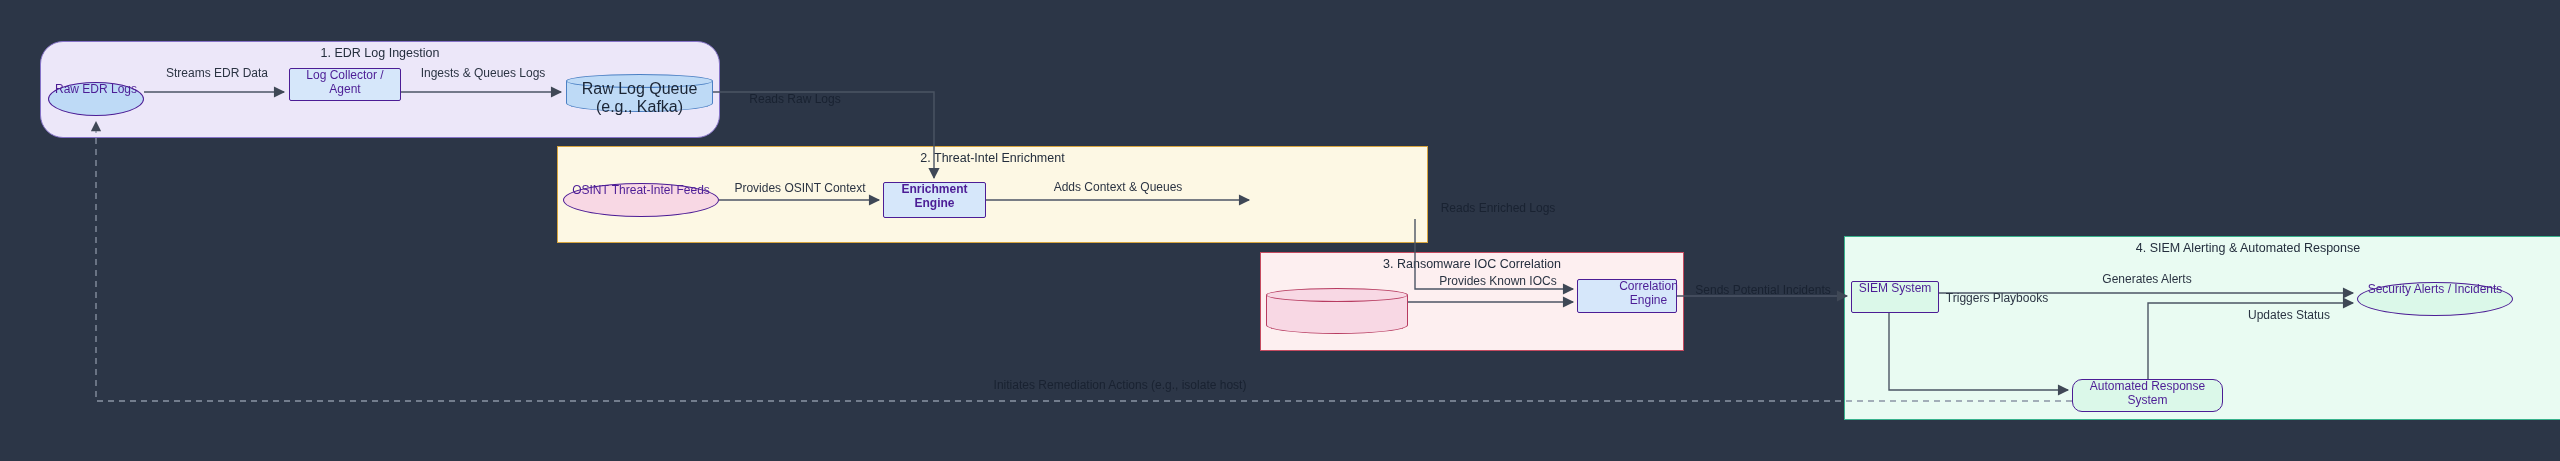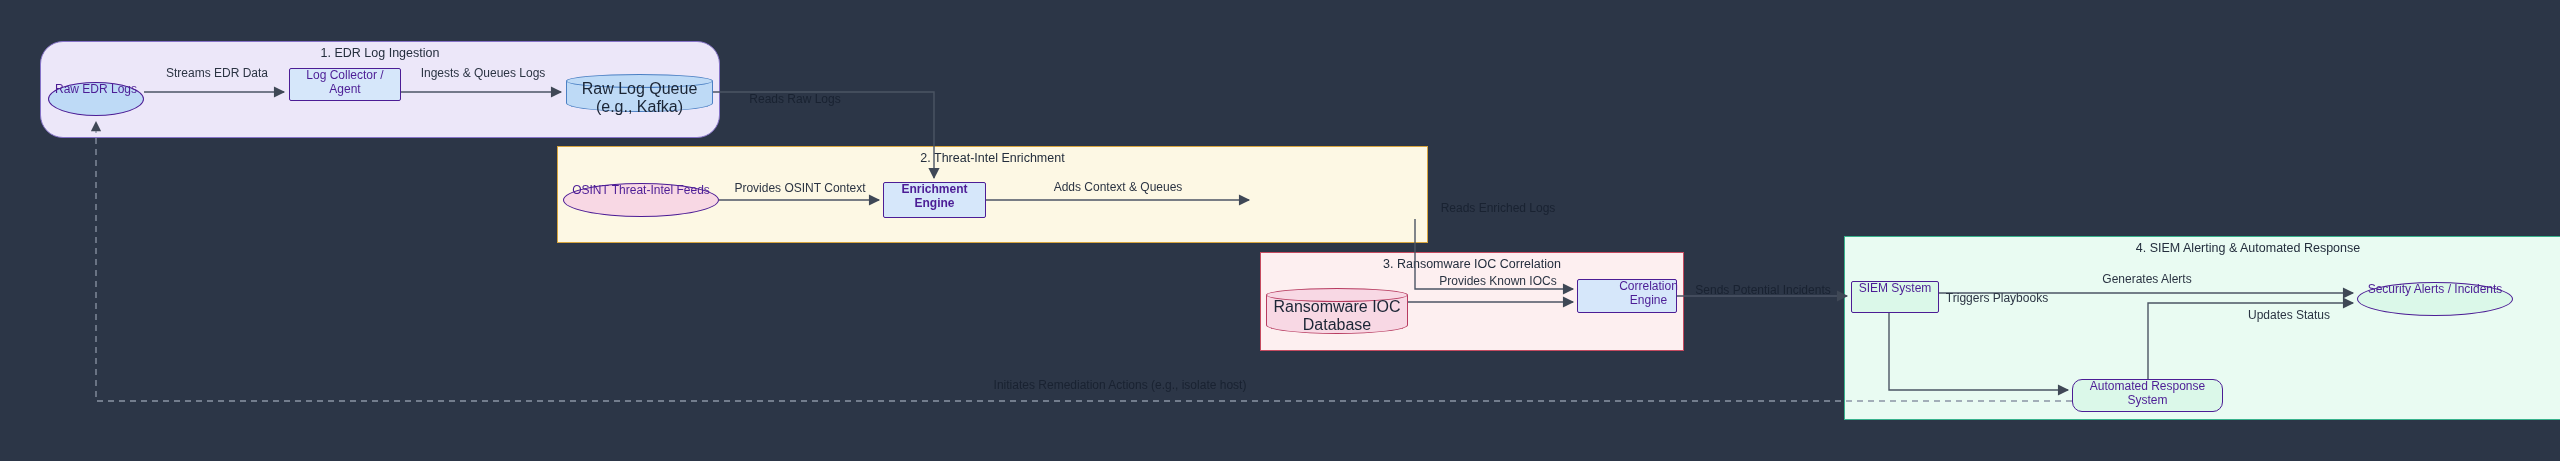--- a/index.html
+++ b/index.html
@@ -138,21 +138,20 @@
   <div class="node ellipse pink-node" style="left:563px; top:183px; width:156px; height:34px;">
     <span>OSINT Threat-Intel Feeds</span>
   </div>
   <div class="node rect lblue-rect" style="left:883px; top:182px; width:103px; height:36px;font-weight:bold;">
     <span>Enrichment Engine</span>
   </div>
 
   <div class="cylinder cyl-pink" style="left:1266px; top:288px; width:142px; height:46px;">
     <div class="cyl-top"></div>
     <div class="cyl-body"></div>
-    <div class="cyl-label">Ransomware IOC Database</div>
   </div>
   <div class="node rect lblue-rect" style="left:1577px; top:279px; width:100px; height:34px;padding-left:43px;">
     <span>Correlation Engine</span>
   </div>
 
   <div class="node rect mint-node" style="left:1851px; top:281px; width:88px; height:32px;">
     <span>SIEM System</span>
   </div>
   <div class="node ellipse mint-node" style="left:2357px; top:282px; width:156px; height:34px;">
     <span>Security Alerts / Incidents</span>

